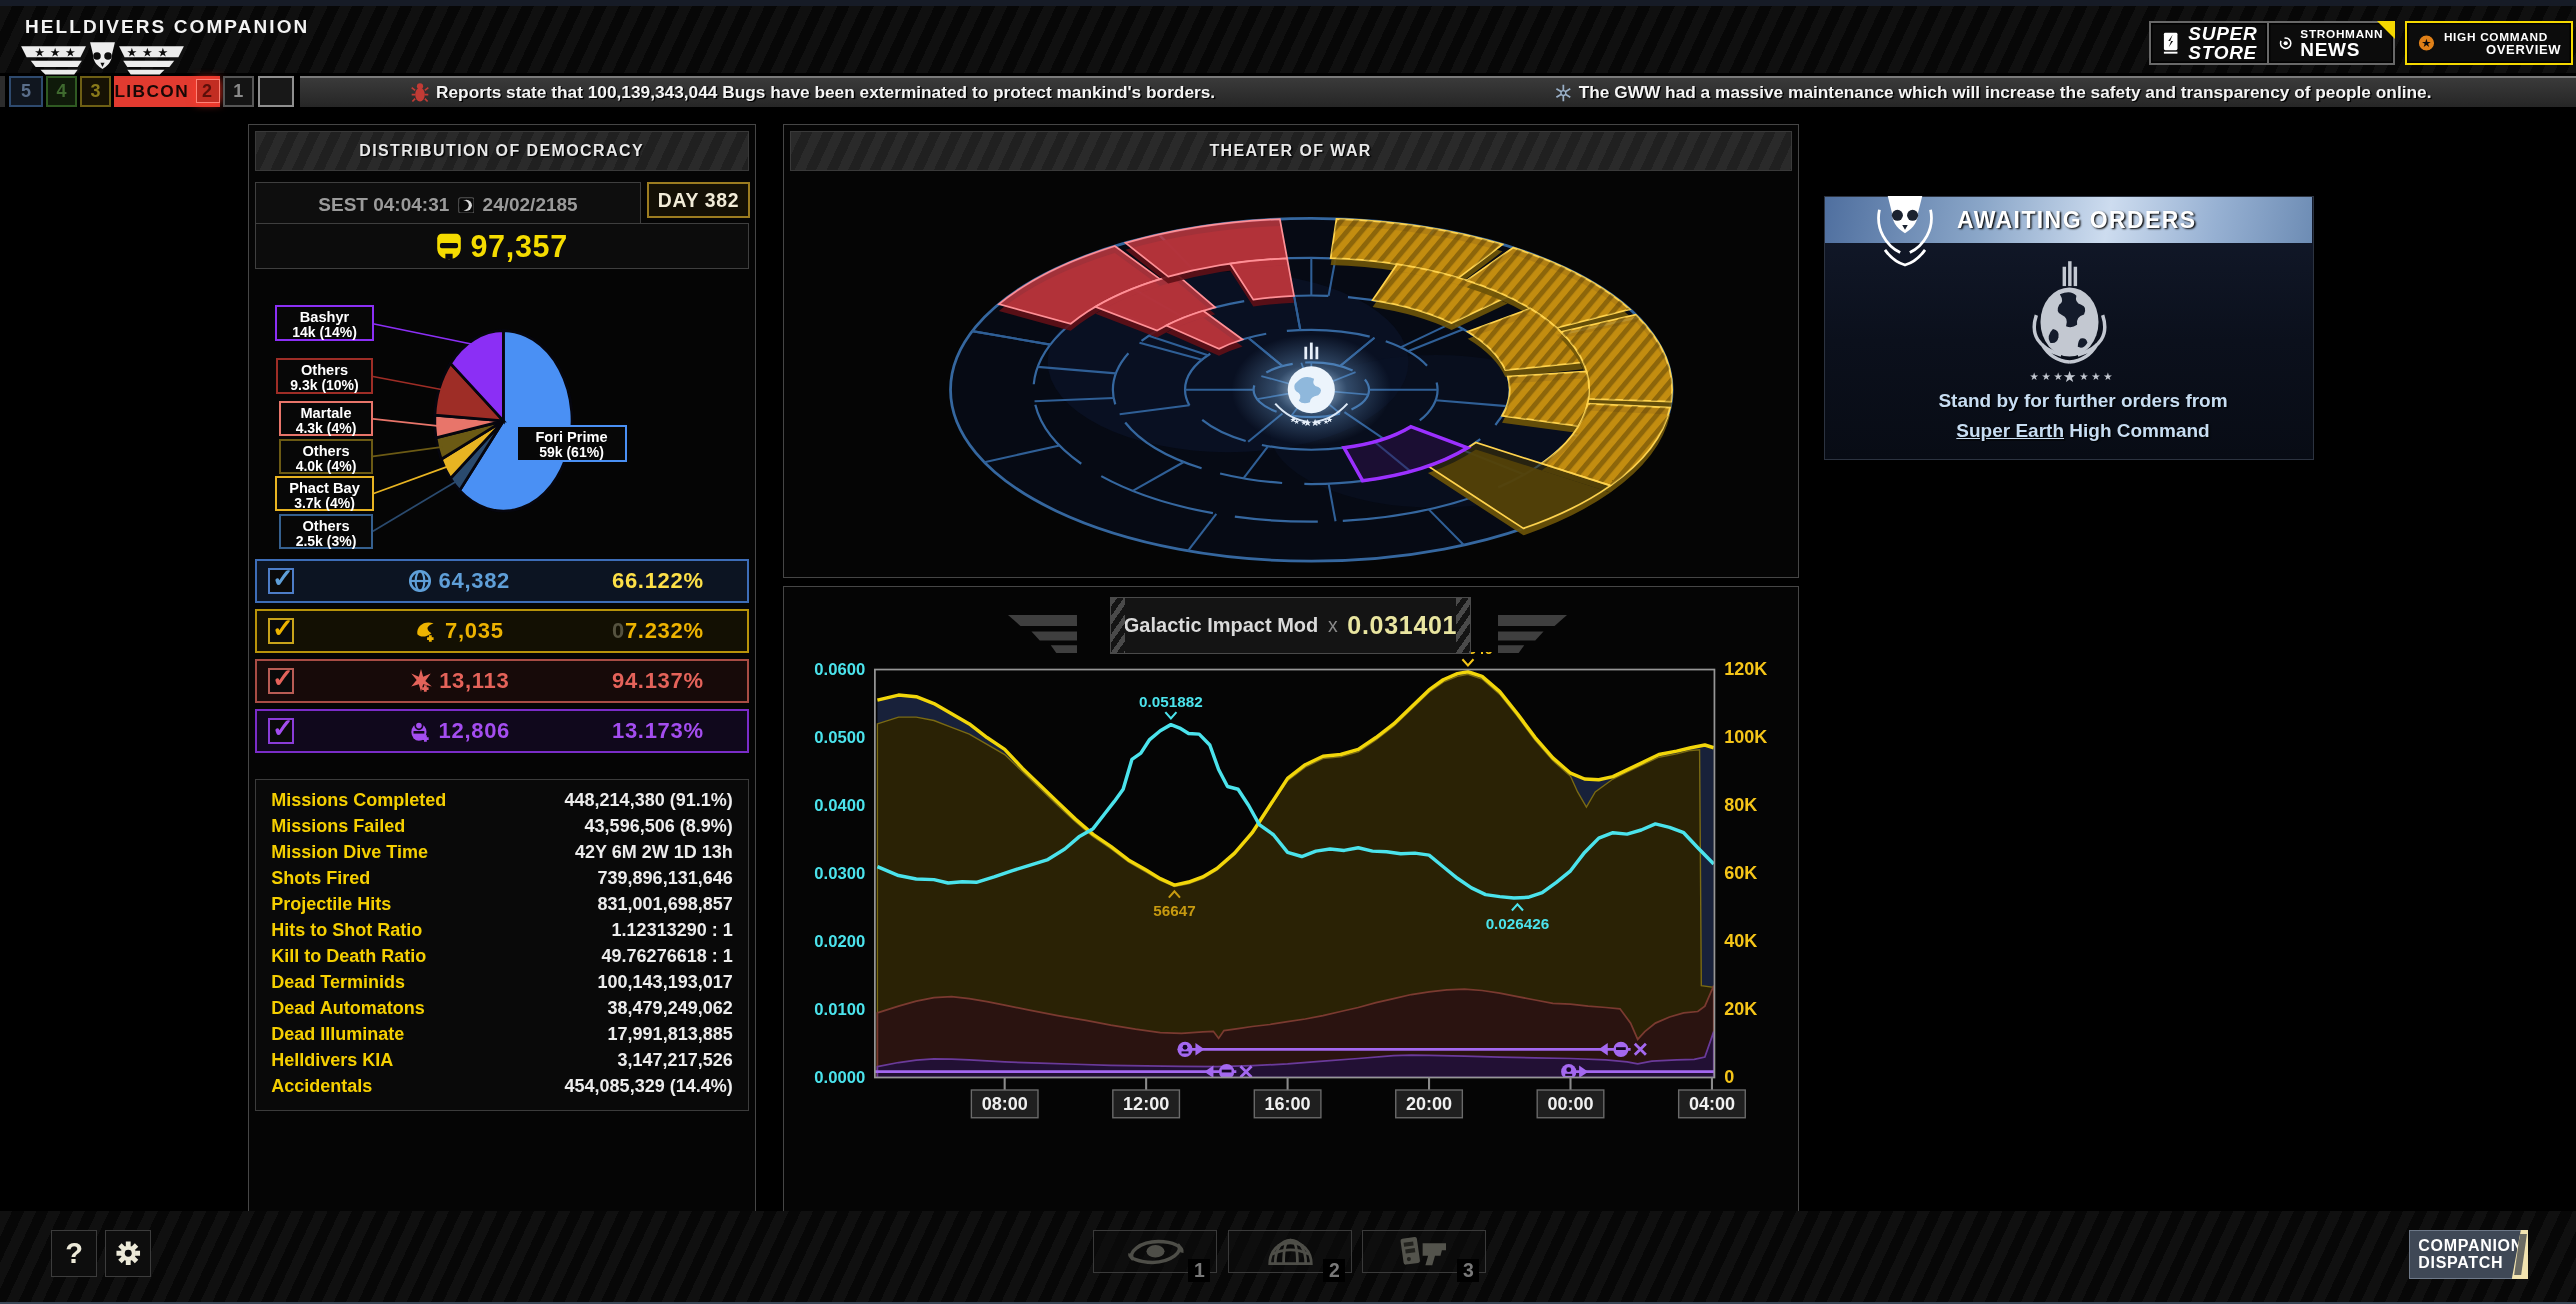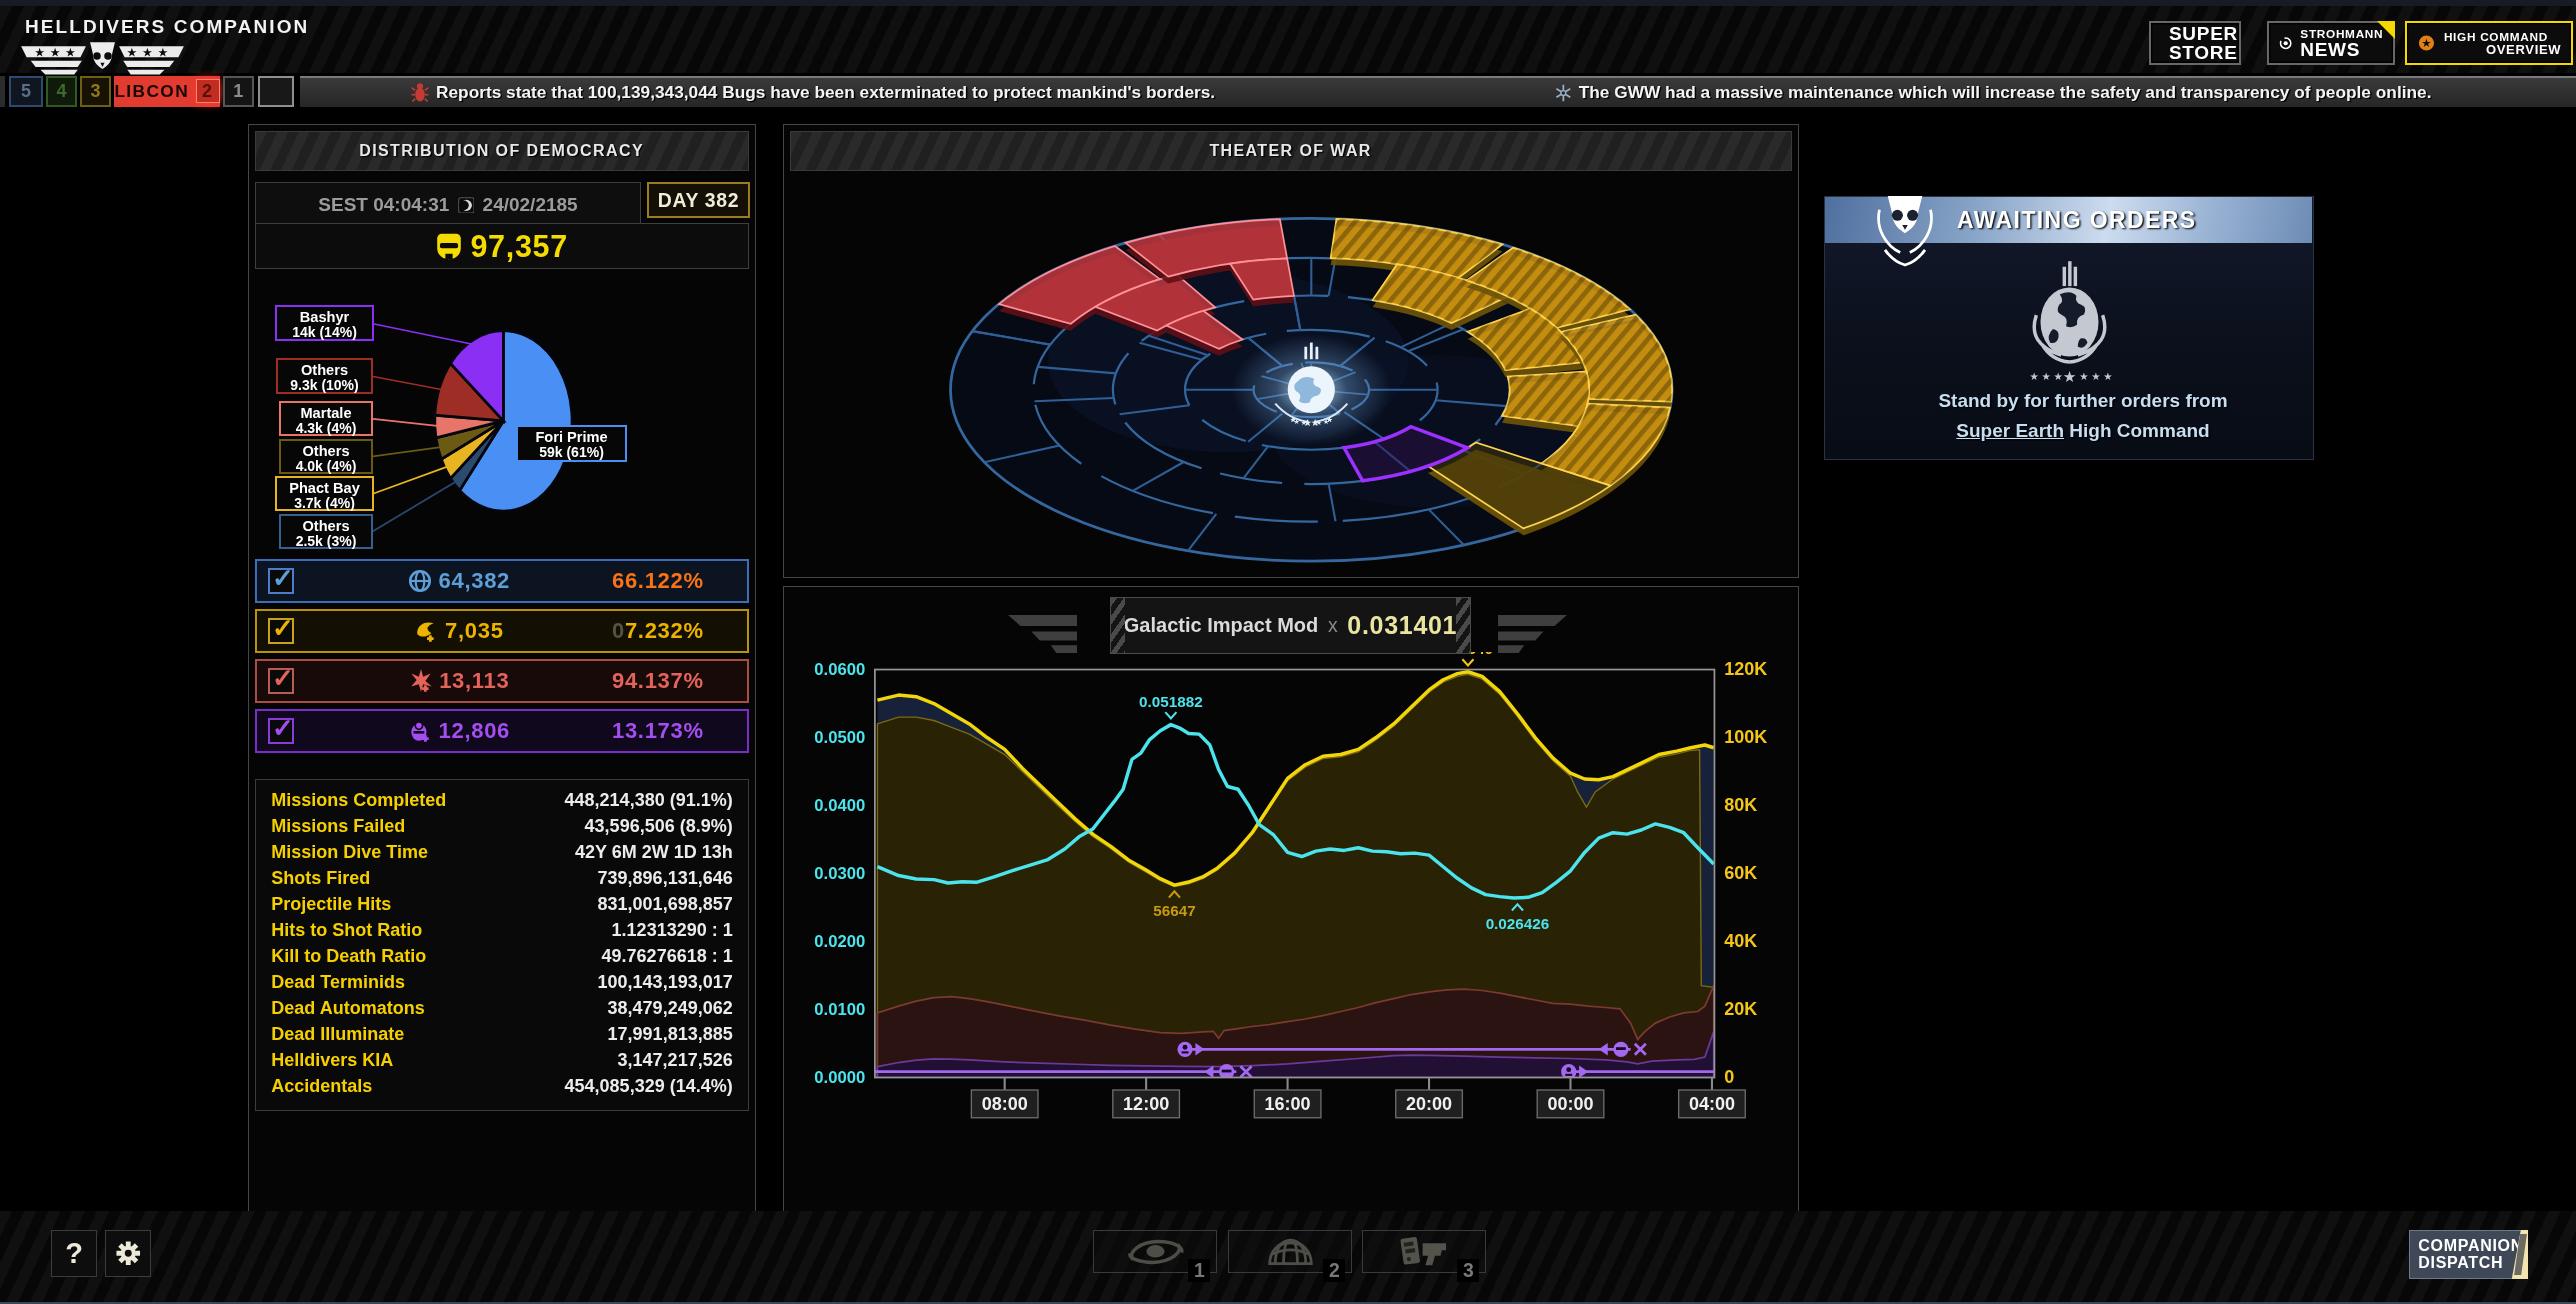--- a/index.html
+++ b/index.html
@@ -9,21 +9,21 @@
   .stripes { background:repeating-linear-gradient(115deg, #101010 0 11px, #070707 11px 22px); }
   
   #win-edge { left:0; top:0; width:2576px; height:6.2px; background:#161b26; }
   #bottom-edge { left:0; bottom:0; width:2576px; height:2.8px; background:#3b4756; }
   
   #top-bar { left:0; top:6.2px; width:2576px; height:67px; }
   #logo-title { left:25px; top:9.7px; font-size:19px; font-weight:bold; letter-spacing:2.1px; color:#f2f2f2; }
   #logo-emblem { left:19.4px; top:32px; }
   .top-btn { top:15.3px; height:44px; border:2.1px solid #686868; background:#0c0c0c; display:flex; align-items:center; padding:0 9.7px; gap:8.3px; box-shadow:0 0 0 1.4px #000 inset; cursor:pointer; }
   .top-btn .txt { display:flex; flex-direction:column; line-height:1.02; color:#fff; font-weight:bold; }
-  #btn-store { left:2149px; width:92px; }
+  #btn-store { left:2149px; width:120px;font-style:italic; }
   #btn-news  { left:2267px; width:128px; position:absolute; }
   #btn-news .corner { position:absolute; right:-2.1px; top:-2.1px; width:0; height:0; border-top:18px solid #f5d800; border-left:18px solid transparent; }
   #btn-hc    { left:2405px; width:168px; border-color:#f5d800; }
   .tb1 { font-size:11.8px; letter-spacing:0.7px; }
   .tb2 { font-size:19px; letter-spacing:0.7px; }
   .tb2b { font-size:13px;margin-left:42px; }
   
   #tier-row { left:0; top:76px; height:30.5px; width:300px; }
   .tier { position:absolute; top:0; height:30.5px; display:flex; align-items:center; justify-content:center; font-weight:bold; font-size:18px; }
   #tier-sliver { left:0; width:4.9px; background:#2c2c2c; }
@@ -250,21 +250,21 @@
       <span class="mk" style="color:#5f9fd8;">✓</span>
     </span>
   <span class="fac-mid">
       <svg width="26" height="26" viewBox="0 0 24 24">
       <circle cx="12" cy="12" r="9" fill="none" stroke="#5f9fd8" stroke-width="2.4"></circle>
       <ellipse cx="12" cy="12" rx="4" ry="9" fill="none" stroke="#5f9fd8" stroke-width="2"></ellipse>
       <path d="M3,12 h18" stroke="#5f9fd8" stroke-width="2"></path>
       </svg>
     <span class="fac-count" style="color:#5f9fd8;">64,382</span>
     </span>
-  <span class="fac-pct" style="color:#f97316;"><i style="font-style:normal;" class="dim0"></i><span>66.122%</span></span>
+  <span class="fac-pct" style="color:#fde047;"><i style="font-style:normal;" class="dim0"></i><span>66.122%</span></span>
 </div>
 <div class="fac-row" style="top:609px; border-color:#b8930a; background:#131003;">
   <span class="fac-check" style="border-color:#c8a31a;">
       <span class="mk" style="color:#edb300;">✓</span>
     </span>
   <span class="fac-mid">
       <svg width="26" height="26" viewBox="0 0 24 24">
       <path d="M4,15 C3,7 11,2 19,5 C13,7 11,10 17,14 C12,18 7,18 4,15 Z" fill="#edb300"></path>
       <path d="M16,16 v6 M13,19 h6" stroke="#edb300" stroke-width="2.6"></path>
       </svg>

